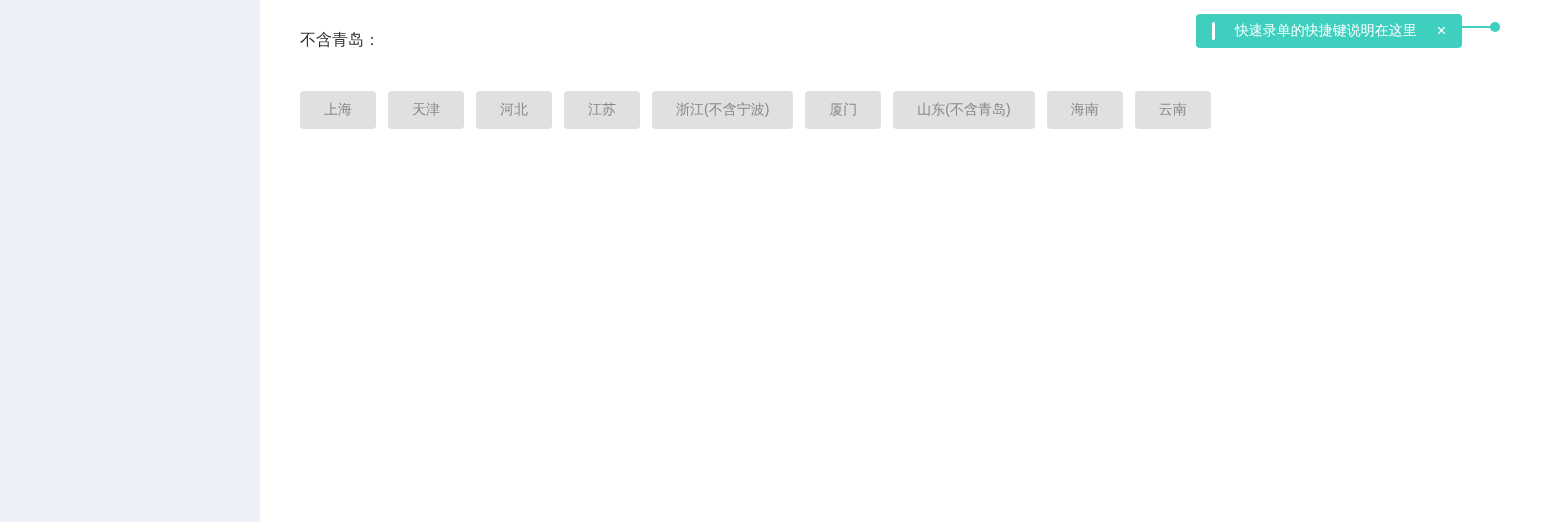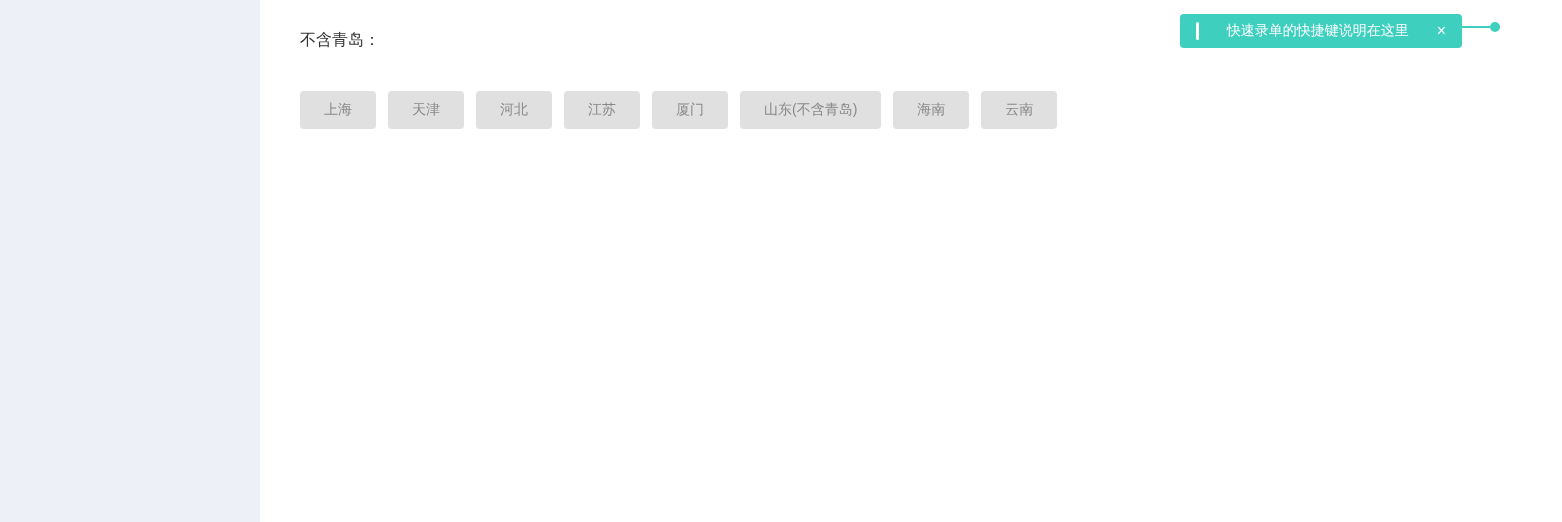--- a/index.html
+++ b/index.html
@@ -67,21 +67,21 @@
       position: absolute;
       top: 14px;
       right: 100px;
       background: #3ecfbf;
       color: #fff;
       font-size: 14px;
       padding: 8px 16px;
       border-radius: 4px;
       display: flex;
       align-items: center;
-      gap: 24px;
+      gap: 16px;
       white-space: nowrap;
     }
 
     .tooltip-banner::before {
       content: '';
       display: inline-block;
       width: 3px;
       height: 18px;
       background: #fff;
       border-radius: 2px;
@@ -121,20 +121,21 @@
 <div class="sidebar"></div>
 
 <div class="main-content">
   <div class="page-label">不含青岛：</div>
   <div class="region-buttons">
 
   <button class="region-btn">上海</button>
       <button class="region-btn">天津</button>
       <button class="region-btn">河北</button>
       <button class="region-btn">江苏</button>
+      <button class="region-btn">浙江(不含宁波)</button>
       <button class="region-btn">厦门</button>
       <button class="region-btn">山东(不含青岛)</button>
       <button class="region-btn">海南</button>
       <button class="region-btn">云南</button>
     </div>
 </div>
 
 <div class="tooltip-banner">
   <span>快速录单的快捷键说明在这里</span>
   <span class="tooltip-close">×</span>

